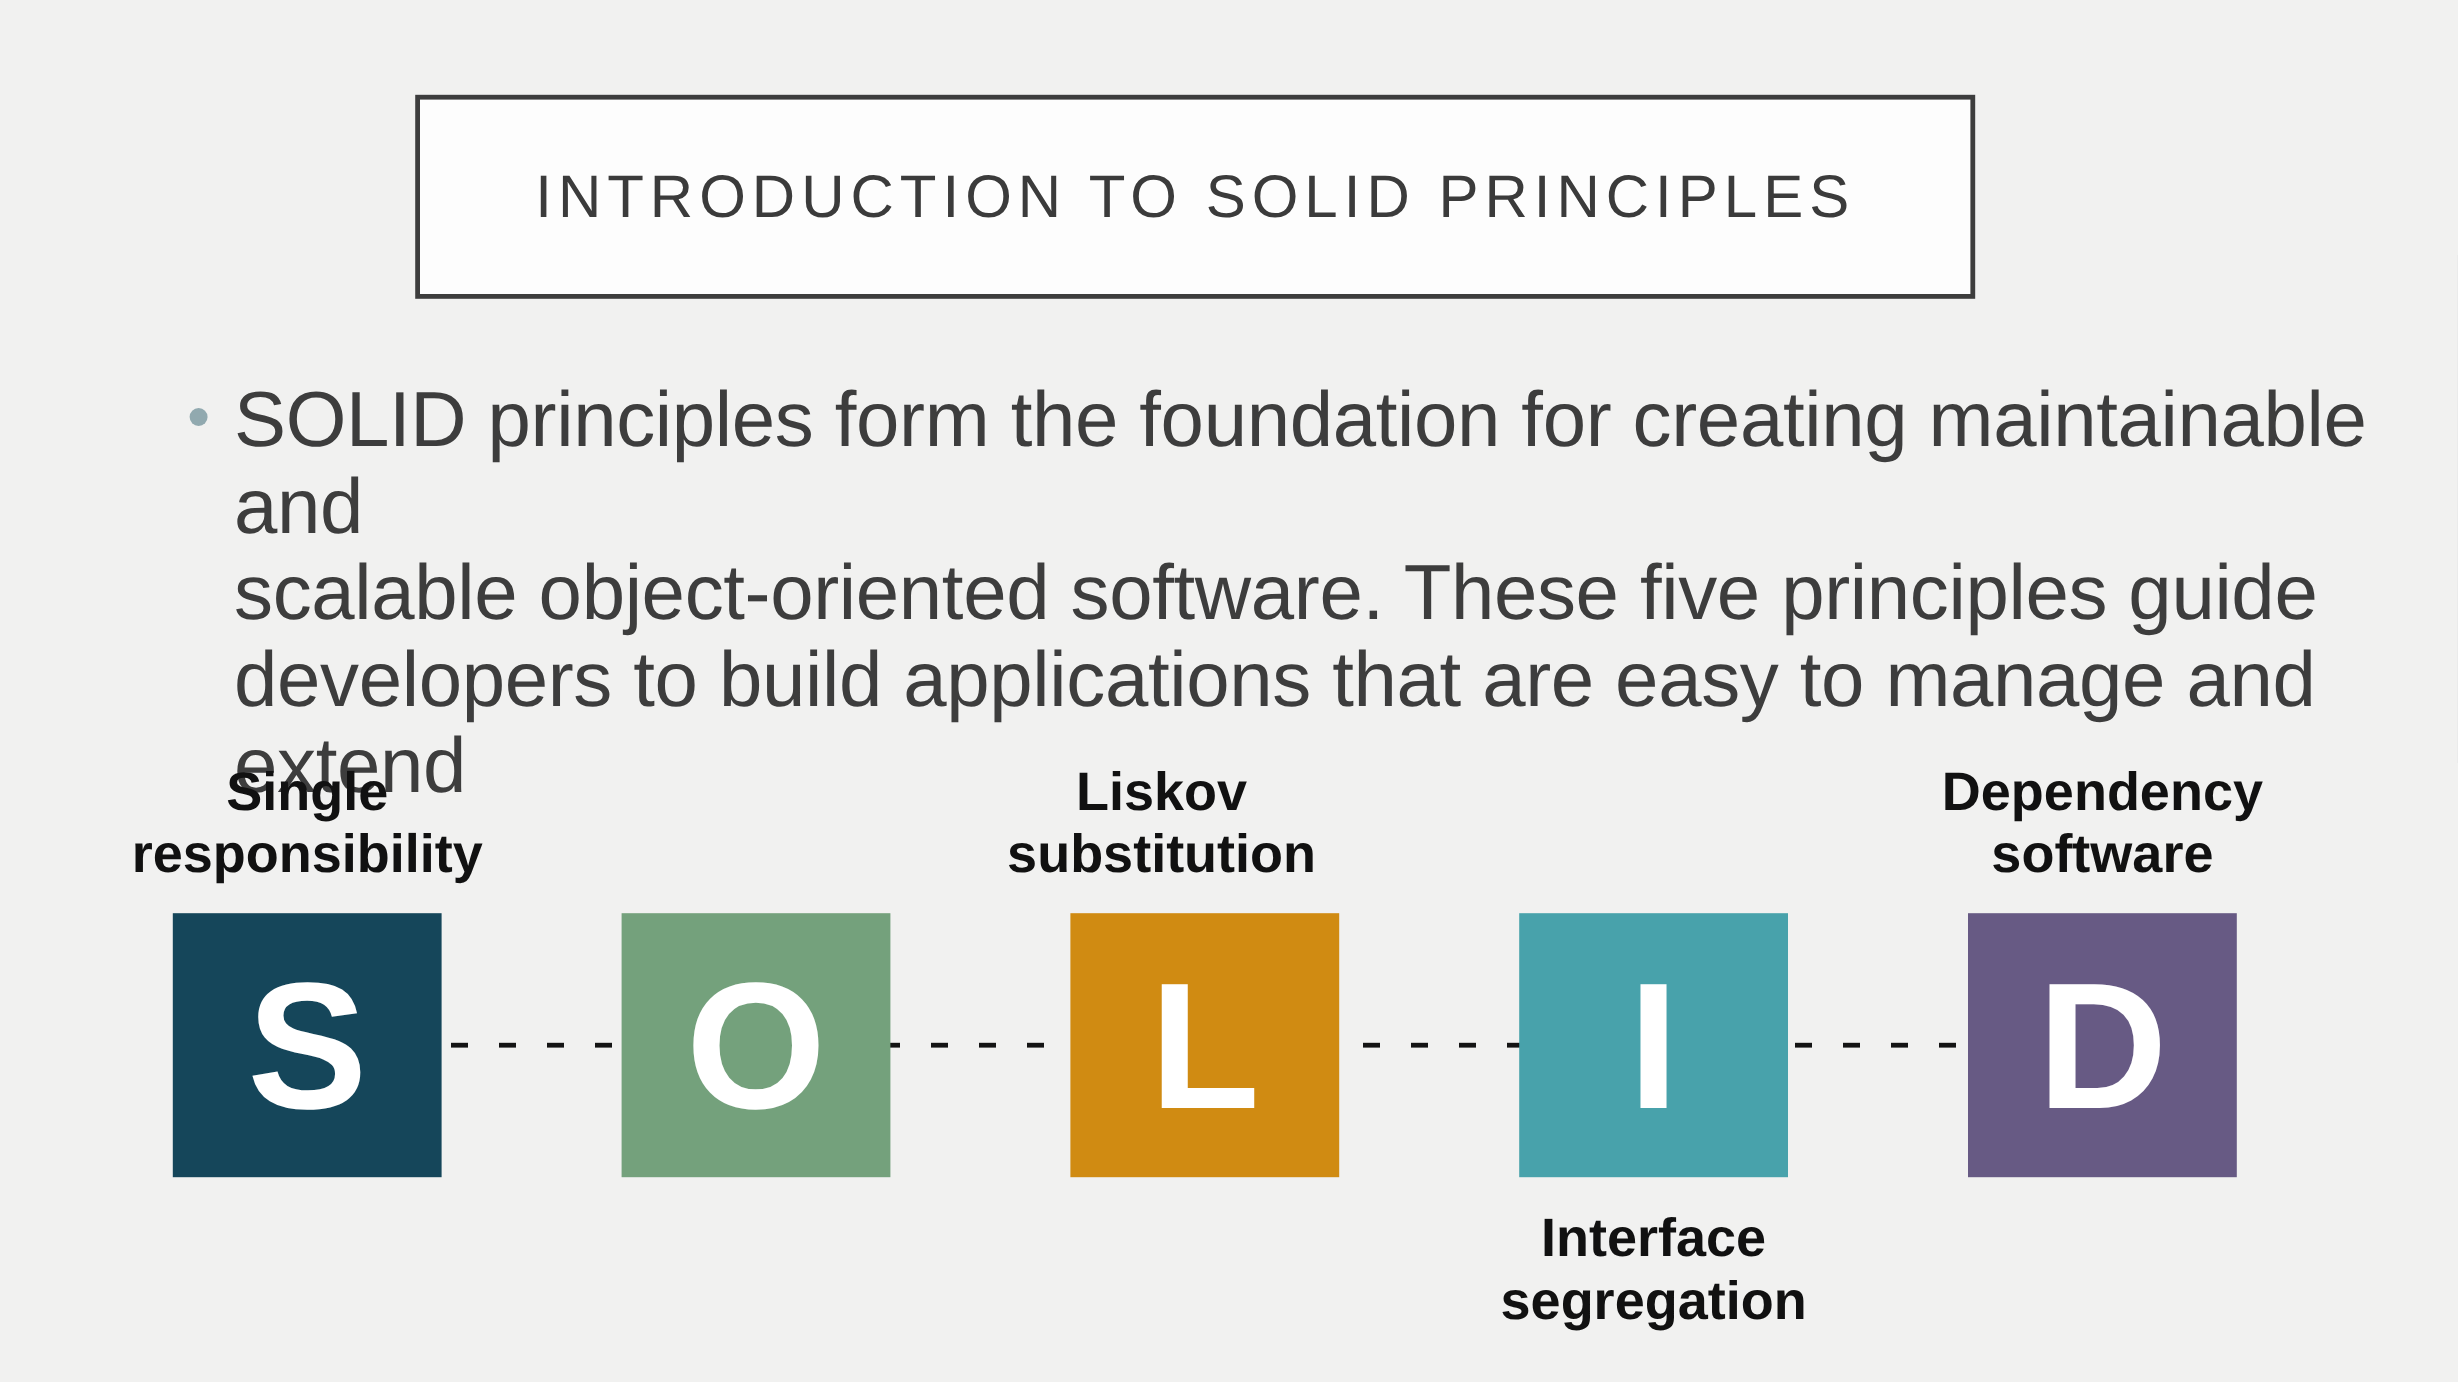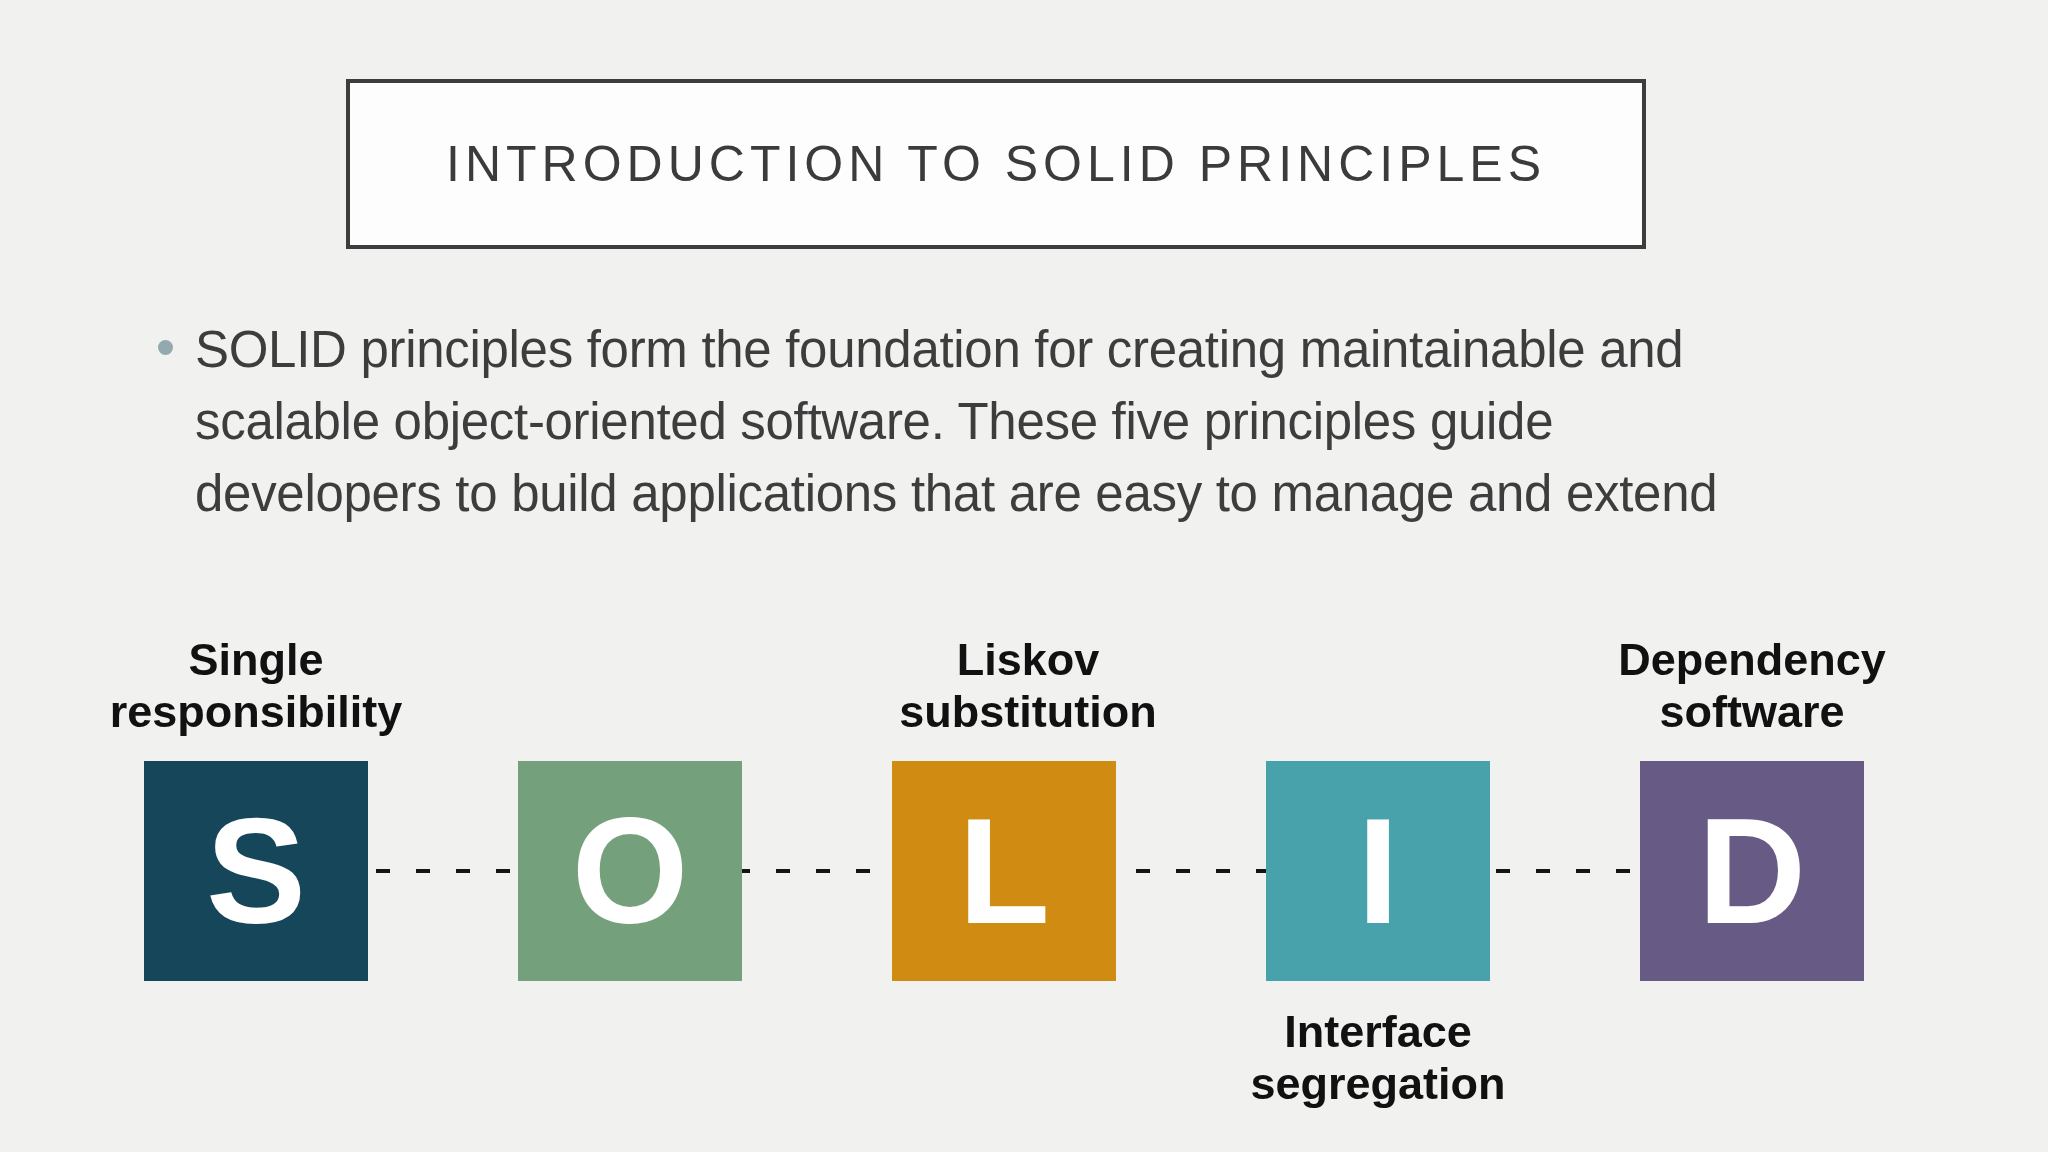--- a/index.html
+++ b/index.html
@@ -44,21 +44,21 @@
     top: 340px;
     width: 15px;
     height: 15px;
     border-radius: 50%;
     background: #91a9af;
   }
   .intro-text {
     position: absolute;
     left: 195px;
     top: 314px;
-    font-size: 51px;
+    font-size: 65px;
     line-height: 72px;
     letter-spacing: -0.3px;
     color: #3d3d3d;
   }
 
   
   .connector {
     position: absolute;
     left: 256px;
     top: 869px;
@@ -95,21 +95,21 @@
     font-size: 45px;
     font-weight: 600;
     line-height: 52px;
     color: #111111;
     z-index: 1;
   }
   .plabel.above { top: 634px; text-align: center; }
   .plabel.below { top: 1006px; }
   .lb-0 { left: 76px; }
   .lb-1 { left: 450px; }
-  .lb-2 { left: 848px; }
+  .lb-2 { left: 788px; }
   .lb-3 { left: 1198px; }
   .lb-4 { left: 1572px; }
 </style>
 </head>
 <body>
 
 <div class="slide">
 
   <div class="title-box">
     <h1 class="title-text">INTRODUCTION TO SOLID PRINCIPLES</h1>

